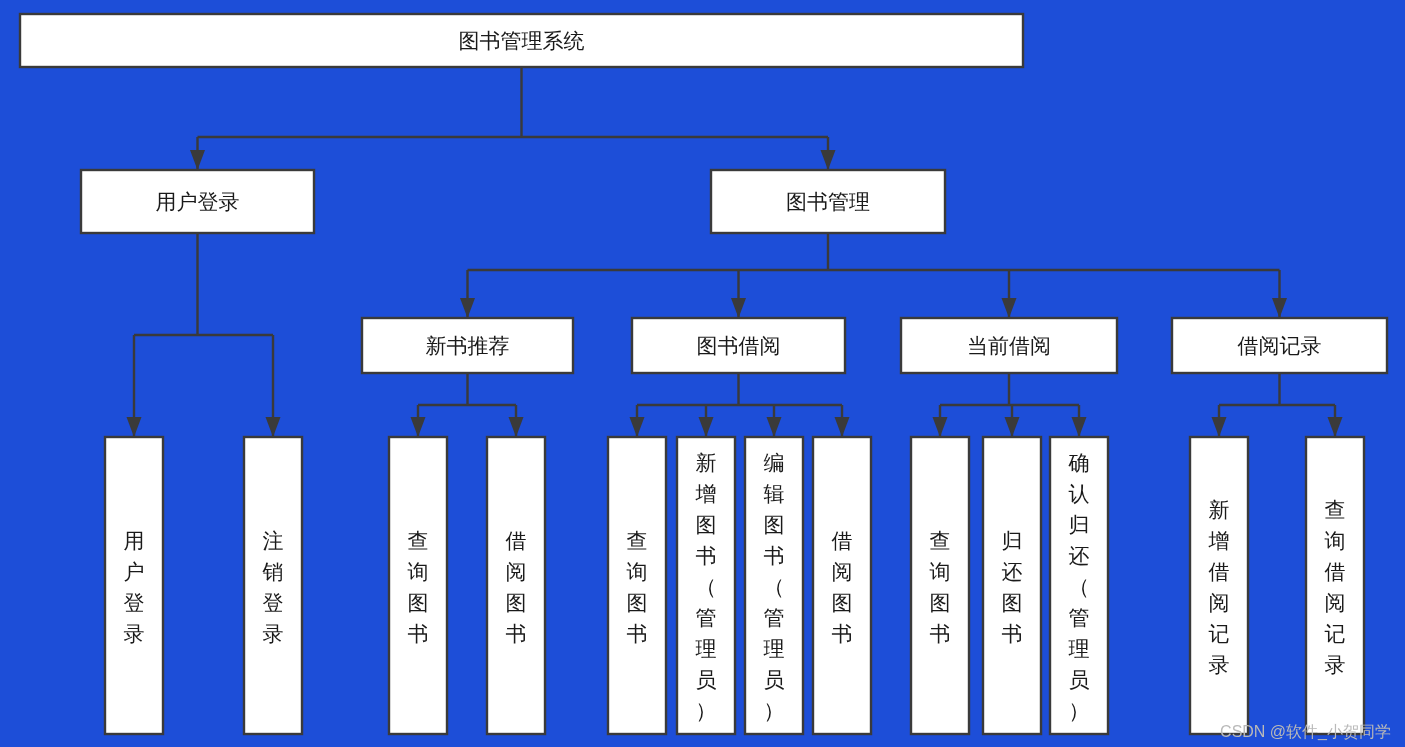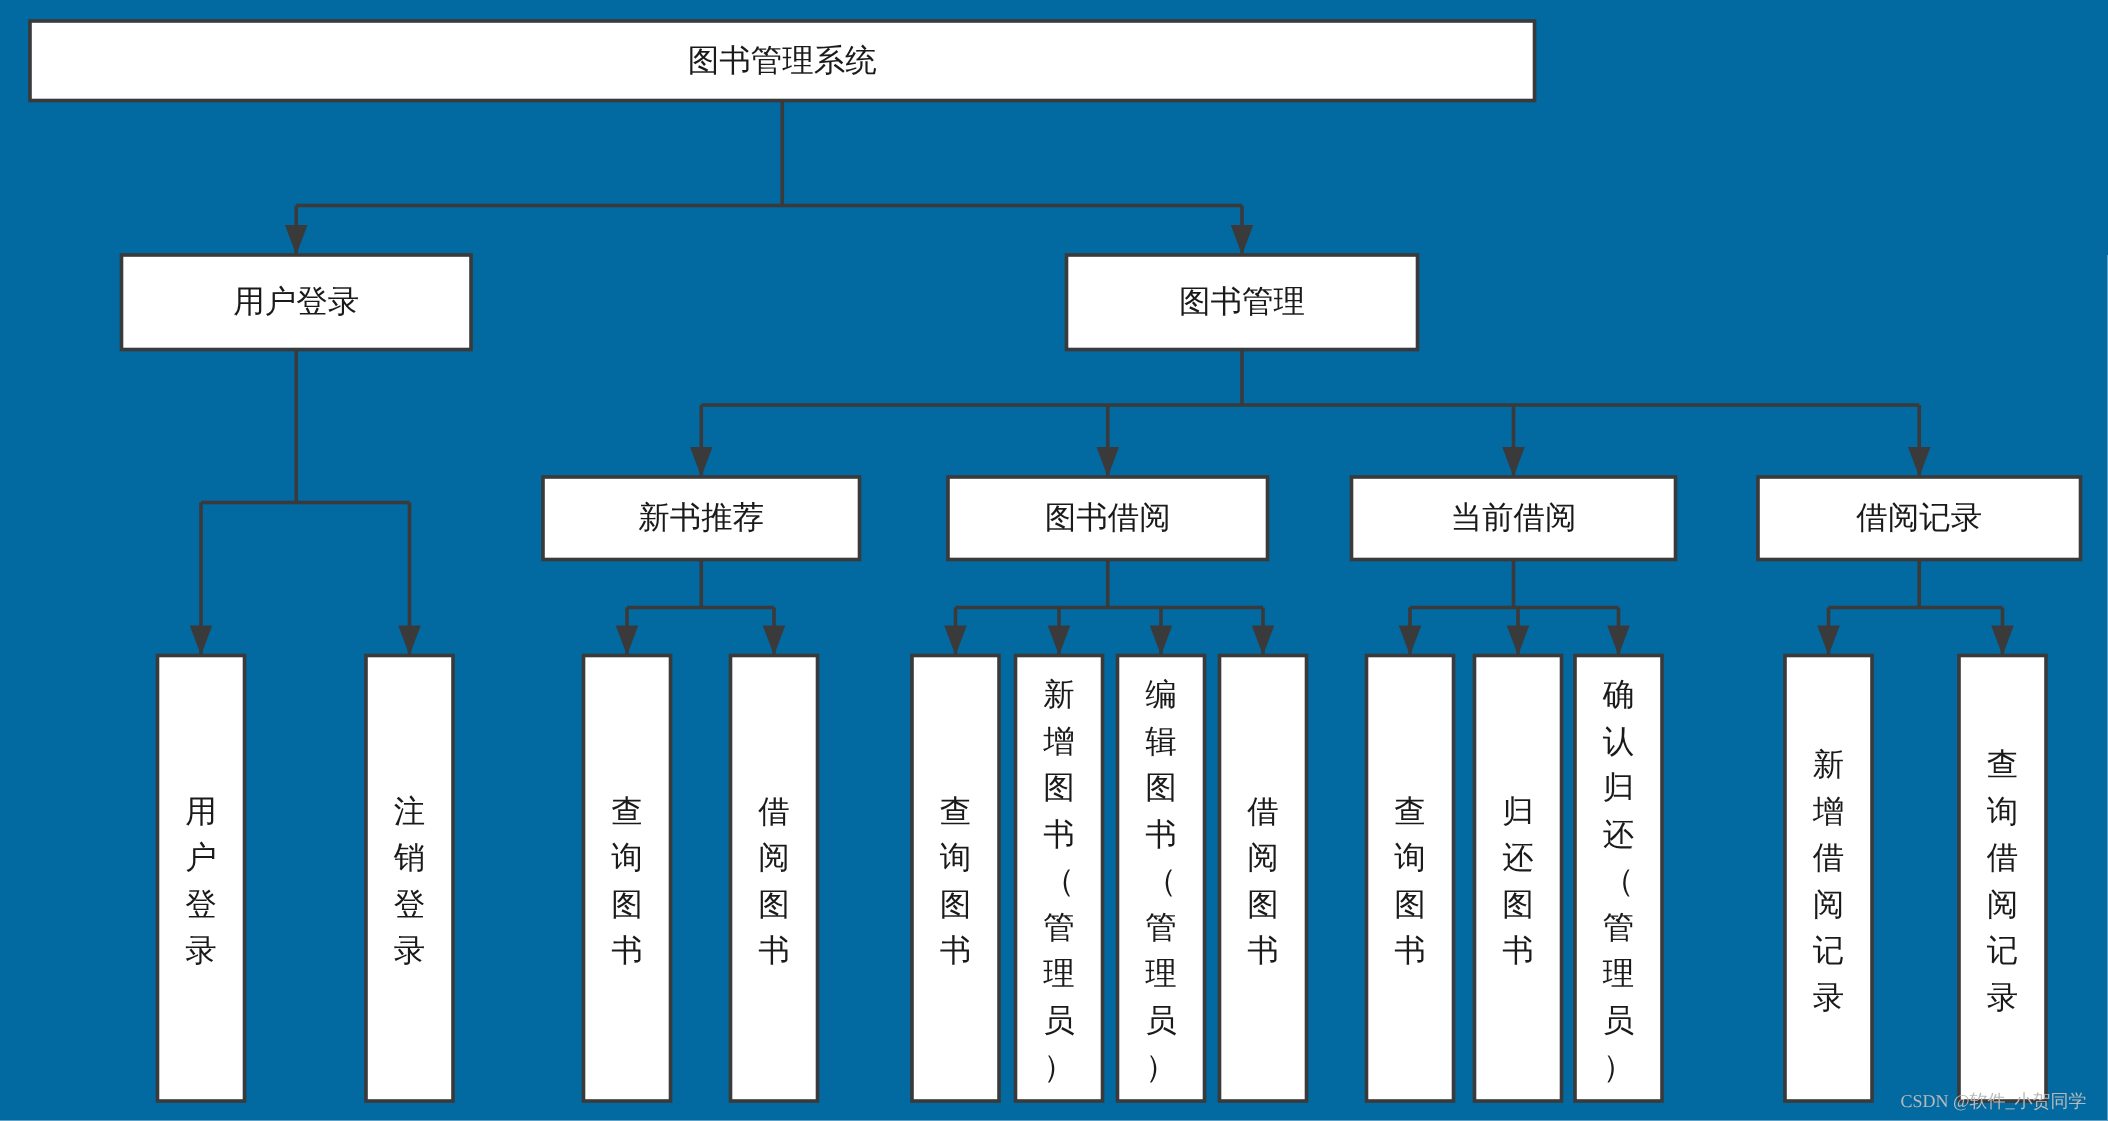--- a/index.html
+++ b/index.html
@@ -12,21 +12,21 @@
     width: 1405px;
     height: 747px;
     font-family: "DejaVu Sans", "Liberation Sans", sans-serif;
     overflow: hidden;
     position: relative;
   }
   #diagram-root {
     position: relative;
     width: 1405px;
     height: 747px;
-    background: #0369a1;
+    background: #1d4ed8;
   }
   svg#tree-svg {
     position: absolute;
     left: 0;
     top: 0;
     width: 1405px;
     height: 747px;
     display: block;
   }
   .node-box {
@@ -54,22 +54,22 @@
   .node-label-v {
     font-family: "DejaVu Sans", "Liberation Sans", sans-serif;
     font-size: 21px;
     fill: #1a1a1a;
     text-anchor: middle;
   }
   .watermark-text {
     position: absolute;
     right: 14px;
     bottom: 4px;
-    font-family: Liberation Serif, serif;
-    font-size: 12px;
+    font-family: Liberation Sans, sans-serif;
+    font-size: 16px;
     color: #b9b9b9;
     white-space: nowrap;
     user-select: none;
   }
 </style>
 </head>
 <body>
 
 <div id="diagram-root">
 

